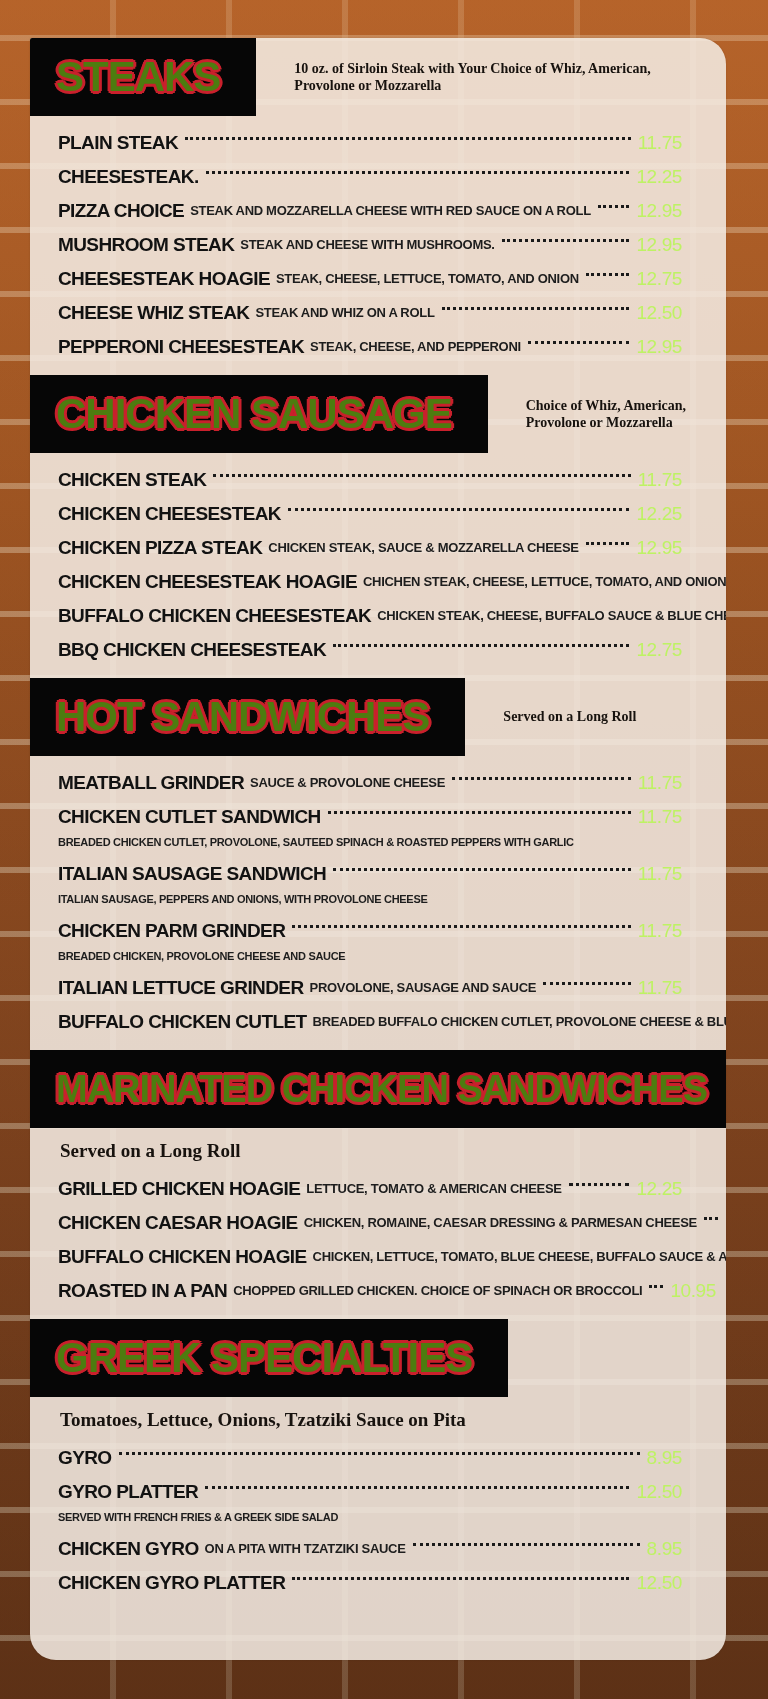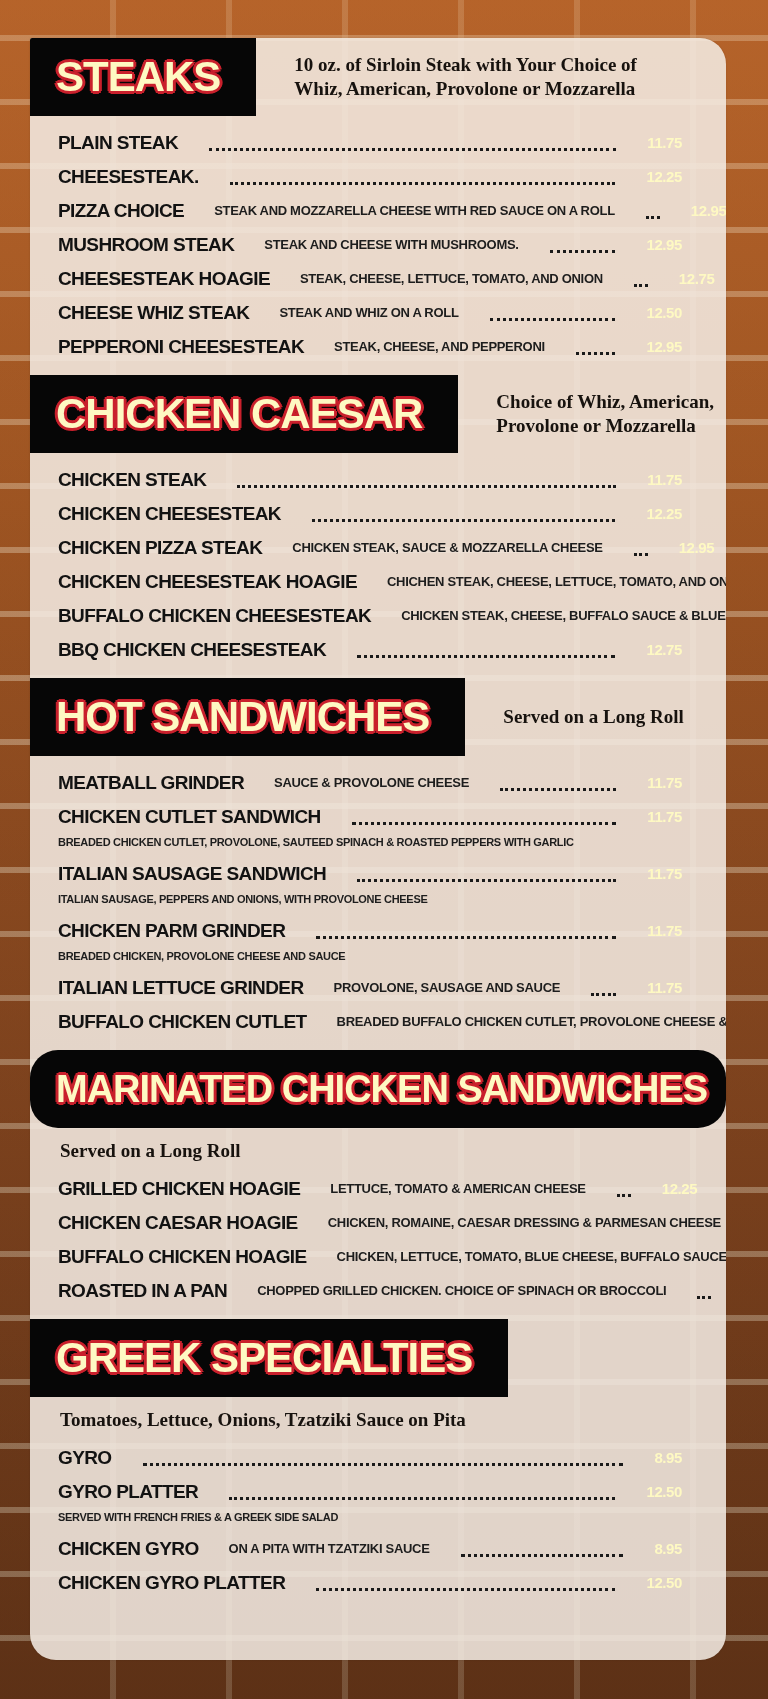--- a/index.html
+++ b/index.html
@@ -22,52 +22,52 @@
     border-radius:2px 26px 26px 26px;
     z-index:2;overflow:hidden;
     box-shadow:0 0 2px rgba(0,0,0,.15);
   }
   .section{margin-bottom:16px;}
   .banner-row{display:flex;align-items:center;}
   .banner{
     background:#060606;height:78px;display:inline-flex;align-items:center;
     padding:0 36px 0 26px;flex:0 0 auto;
   }
-  .banner.full{width:100%;box-sizing:border-box;border-radius:28px;}
+  .banner.full{width:100%;box-sizing:border-box;}
   .banner-text{
-    color:#fef9c3;font-weight:700;font-size:42px;letter-spacing:-1px;white-space:nowrap;
+    color:#4d7c0f;font-weight:700;font-size:42px;letter-spacing:-1px;white-space:nowrap;
     text-shadow:
       -3px 0 0 #c9202c, 3px 0 0 #c9202c, 0 -3px 0 #c9202c, 0 3px 0 #c9202c,
       -2px -2px 0 #c9202c, 2px -2px 0 #c9202c, -2px 2px 0 #c9202c, 2px 2px 0 #c9202c;
     text-align: right;
   }
   .banner.full .banner-text{font-size:38px;}
   .sub-side{
-    font-family:"Liberation Serif",serif;font-weight:700;font-size:19px;line-height:1.25;
+    font-family:"Liberation Serif",serif;font-weight:700;font-size:14px;line-height:1.25;
     color:#17120e;margin-left:38px;max-width:360px;
   }
   .sub-below{
     font-family:"Liberation Serif",serif;font-weight:700;font-size:19px;
     color:#17120e;padding:12px 44px 0 30px;
   }
   .items{padding:14px 44px 0 28px;}
-  .item-row{display:flex;align-items:flex-end;margin-bottom:9px;line-height:25px;gap:24px;}
+  .item-row{display:flex;align-items:center;margin-bottom:9px;line-height:25px;}
   .item-name{
     font-weight:700;font-size:19px;letter-spacing:-0.6px;color:#121212;white-space:nowrap;
   }
   .item-desc{
     font-weight:700;font-size:13px;letter-spacing:-0.3px;color:#1d1d1d;white-space:nowrap;
     margin-left:6px;
   }
   .dots{
     flex:1 1 auto;min-width:14px;border-bottom:3px dotted #1a1a1a;
     margin:0 7px;transform:translateY(-4px);
   }
   .item-price{
-    font-weight:700;font-size:15px;letter-spacing:-0.4px;color:#fef9c3;white-space:nowrap;
+    font-weight:400;font-size:19px;letter-spacing:-0.4px;color:#bef264;white-space:nowrap;
   }
   .item-note{
     font-weight:700;font-size:11px;letter-spacing:-0.3px;color:#1d1d1d;
     margin:-4px 0 10px 0;line-height:17px;
   }
 </style>
 </head>
 <body>
 
 <div class="stripe left"></div>
@@ -151,21 +151,21 @@
       <span class="item-price">12.95</span>
     </div>
 
   </div>
 </div>
   </div>
 
   <div class="section">
     <div class="banner-row">
       <div class="banner">
-        <span class="banner-text">CHICKEN CAESAR</span>
+        <span class="banner-text">CHICKEN SAUSAGE</span>
       </div>
       <div class="sub-side">Choice of Whiz, American, Provolone or Mozzarella</div>
     </div>
 
     <div class="items">
   <div>
     <div class="item-row">
       <span class="item-name">CHICKEN STEAK</span>
 
       <span class="dots"></span>

